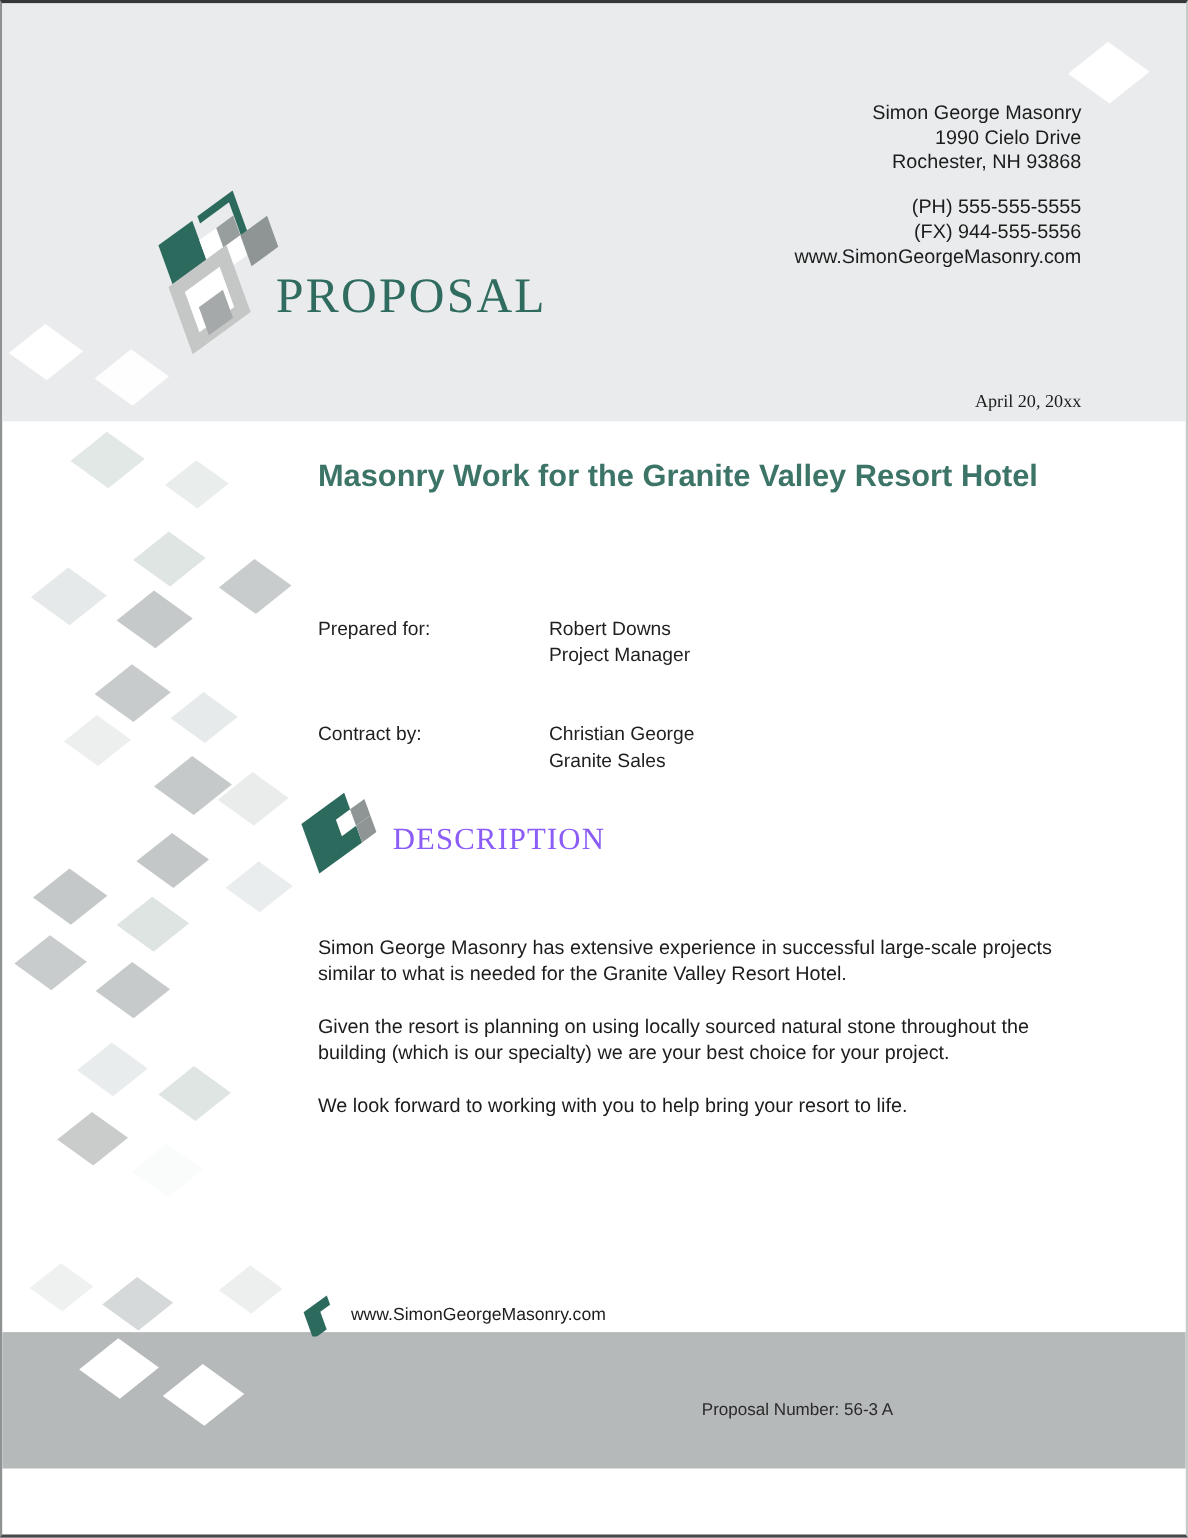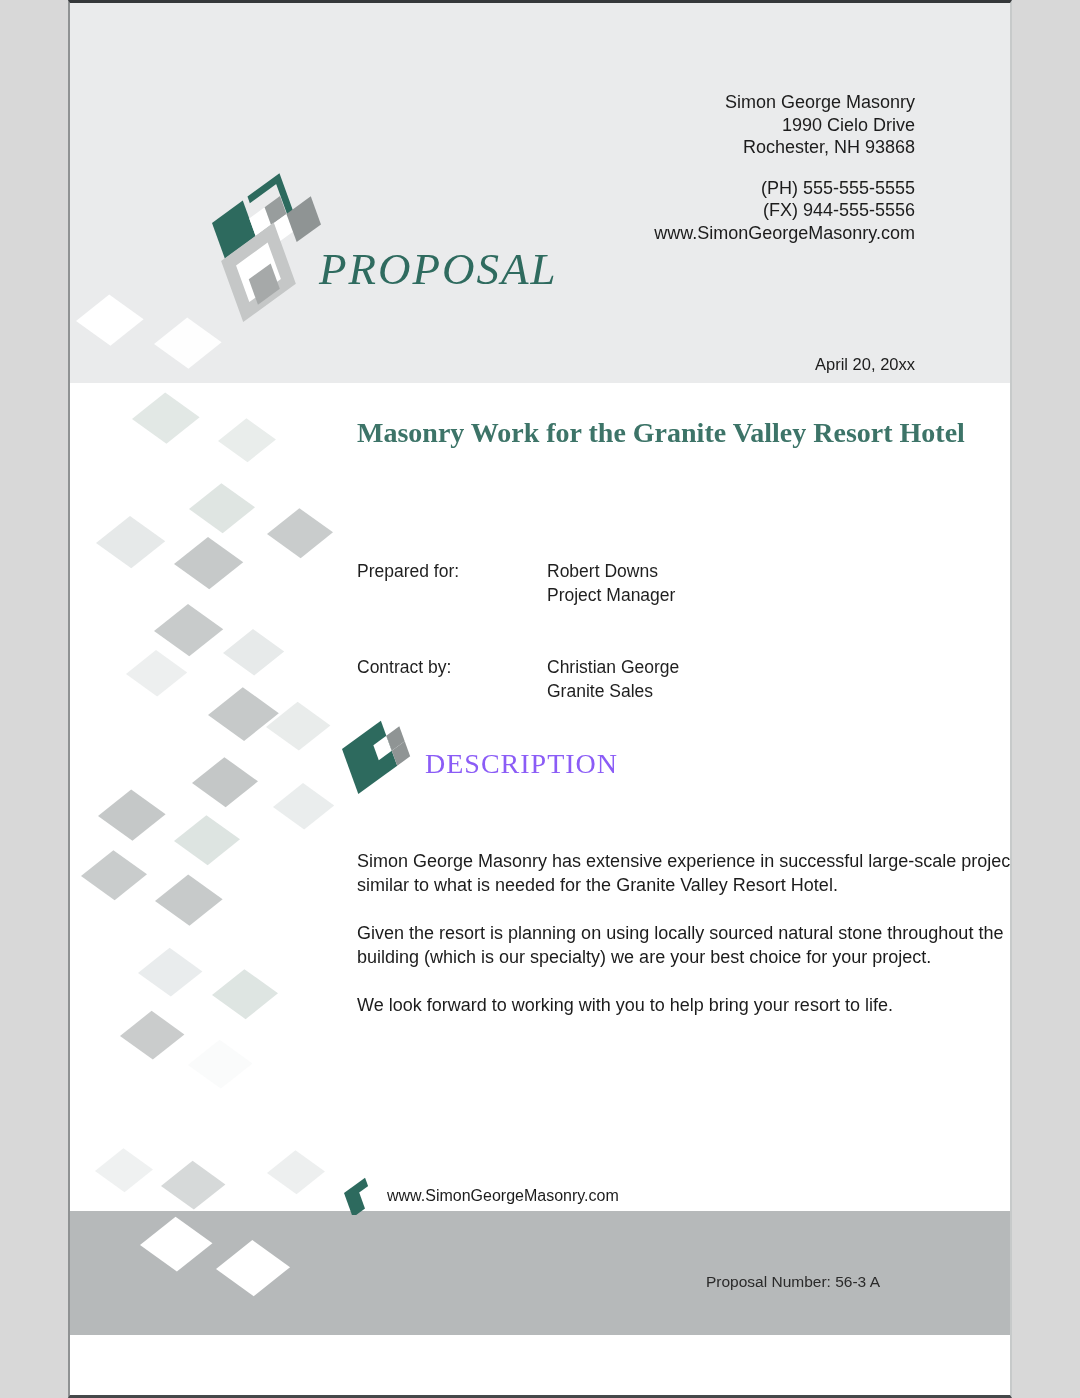--- a/index.html
+++ b/index.html
@@ -1,47 +1,46 @@
 <!DOCTYPE html>
 <html><head>
 <meta charset="utf-8">
 <style>
   html,body{margin:0;padding:0;background:#d8d8d8;}
   .page{
-    position:relative;width:944px;height:1398px;margin:0 auto;
+    position:relative;width:1080px;height:1398px;margin:0 auto;
     background:#ffffff;overflow:hidden;box-sizing:border-box;
     border-top:3px solid #35383a;border-bottom:3px solid #45484a;
     border-left:2px solid #8f9293;border-right:2px solid #c7caca;
     font-family:"Liberation Sans",sans-serif;color:#1f1f1f;
   }
   .band{position:absolute;left:0;top:0;width:100%;height:380px;background:#eaebec;}
   .footer-bar{position:absolute;left:0;top:1208px;width:100%;height:124px;background:#b6b9ba;}
   #diamond-layer{position:absolute;left:0;top:0;width:100%;height:100%;pointer-events:none;}
   .diamond{position:absolute;transform-origin:0 0;transform:matrix(0.79,-0.63,0.82,0.59,0,0);}
   .contact-block{
     position:absolute;right:95px;top:88px;text-align:right;
     font-size:18px;line-height:22.5px;color:#1c1c1c;
   }
   .contact-gap{height:18px;}
   .wordmark{
     position:absolute;left:249px;top:240px;
     font-family:"Liberation Serif",serif;font-size:45px;letter-spacing:2px;
     color:#2f6b5f;
-    font-style:italic;
   }
-  .date-line{position:absolute;right:95px;top:352px;font-size:16.5px;color:#1c1c1c;}
+  .date-line{position:absolute;right:95px;top:352px;font-size:16.5px;color:#1c1c1c;font-family:Liberation Serif, serif;}
   .doc-title{
     position:absolute;left:287px;top:414px;width:675px;
-    font-family:Liberation Serif, serif;font-weight:bold;font-size:28px;
+    font-family:Liberation Sans, sans-serif;font-weight:bold;font-size:28px;
     color:#3d7468;
   }
   .prepared{position:absolute;left:287px;top:556px;width:560px;font-size:17.5px;line-height:24px;}
   .prepared-row{display:flex;margin-bottom:48px;}
   .prepared-label{width:190px;flex:0 0 190px;}
-  .prepared-value{flex:1;}
+  .prepared-value{flex:1;margin-left:20px;}
   .section-head{position:absolute;left:262px;top:698px;height:100px;}
   .section-title{
     position:absolute;left:355px;top:745px;
     font-family:"Liberation Serif",serif;font-size:28px;letter-spacing:1px;
     color:#8b5cf6;
   }
   .body-copy{position:absolute;left:287px;top:846px;width:685px;font-size:18px;line-height:24px;color:#1c1c1c;}
   .body-copy p{margin:0 0 24px 0;}
   .site-line{position:absolute;left:317px;top:1184px;font-size:16px;color:#1c1c1c;}
   .footer-mark{position:absolute;left:266px;top:1164px;}

